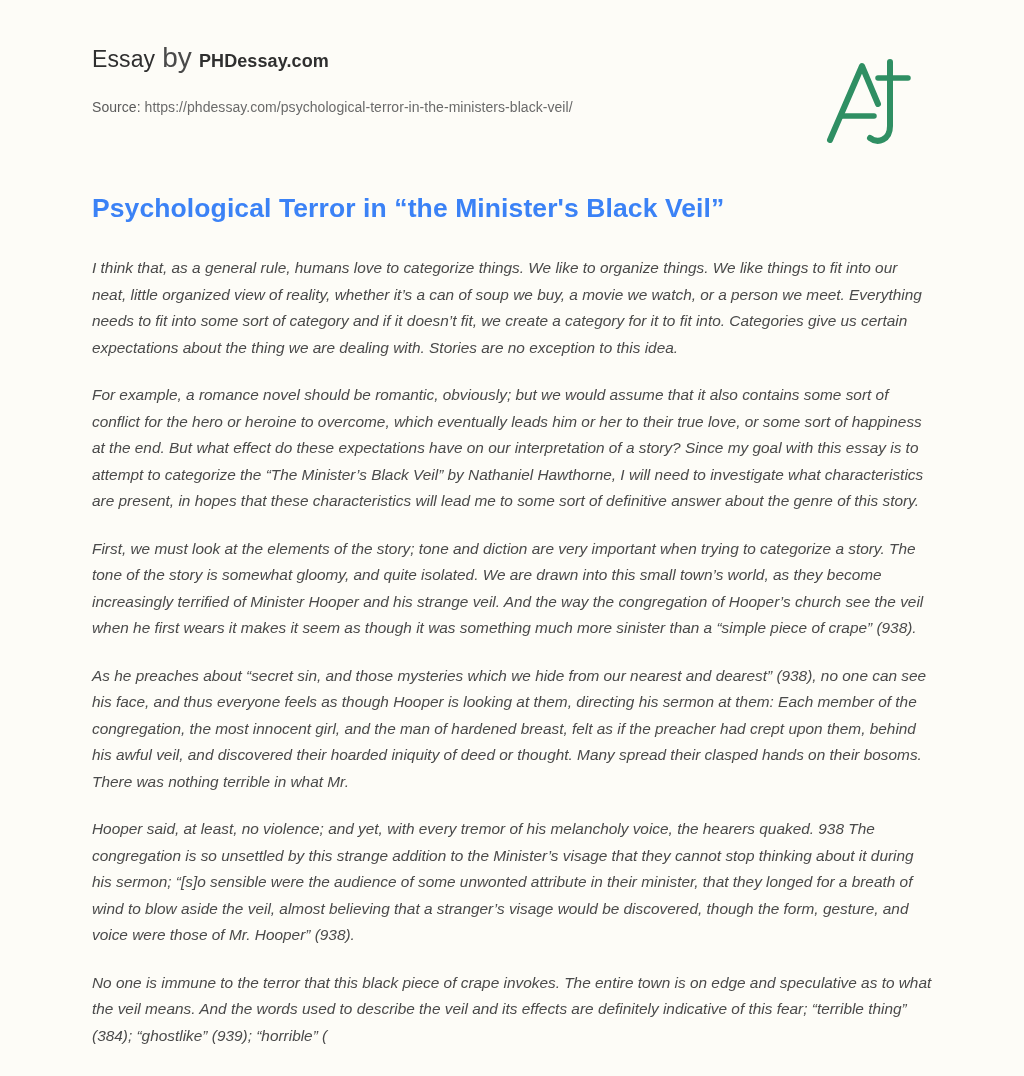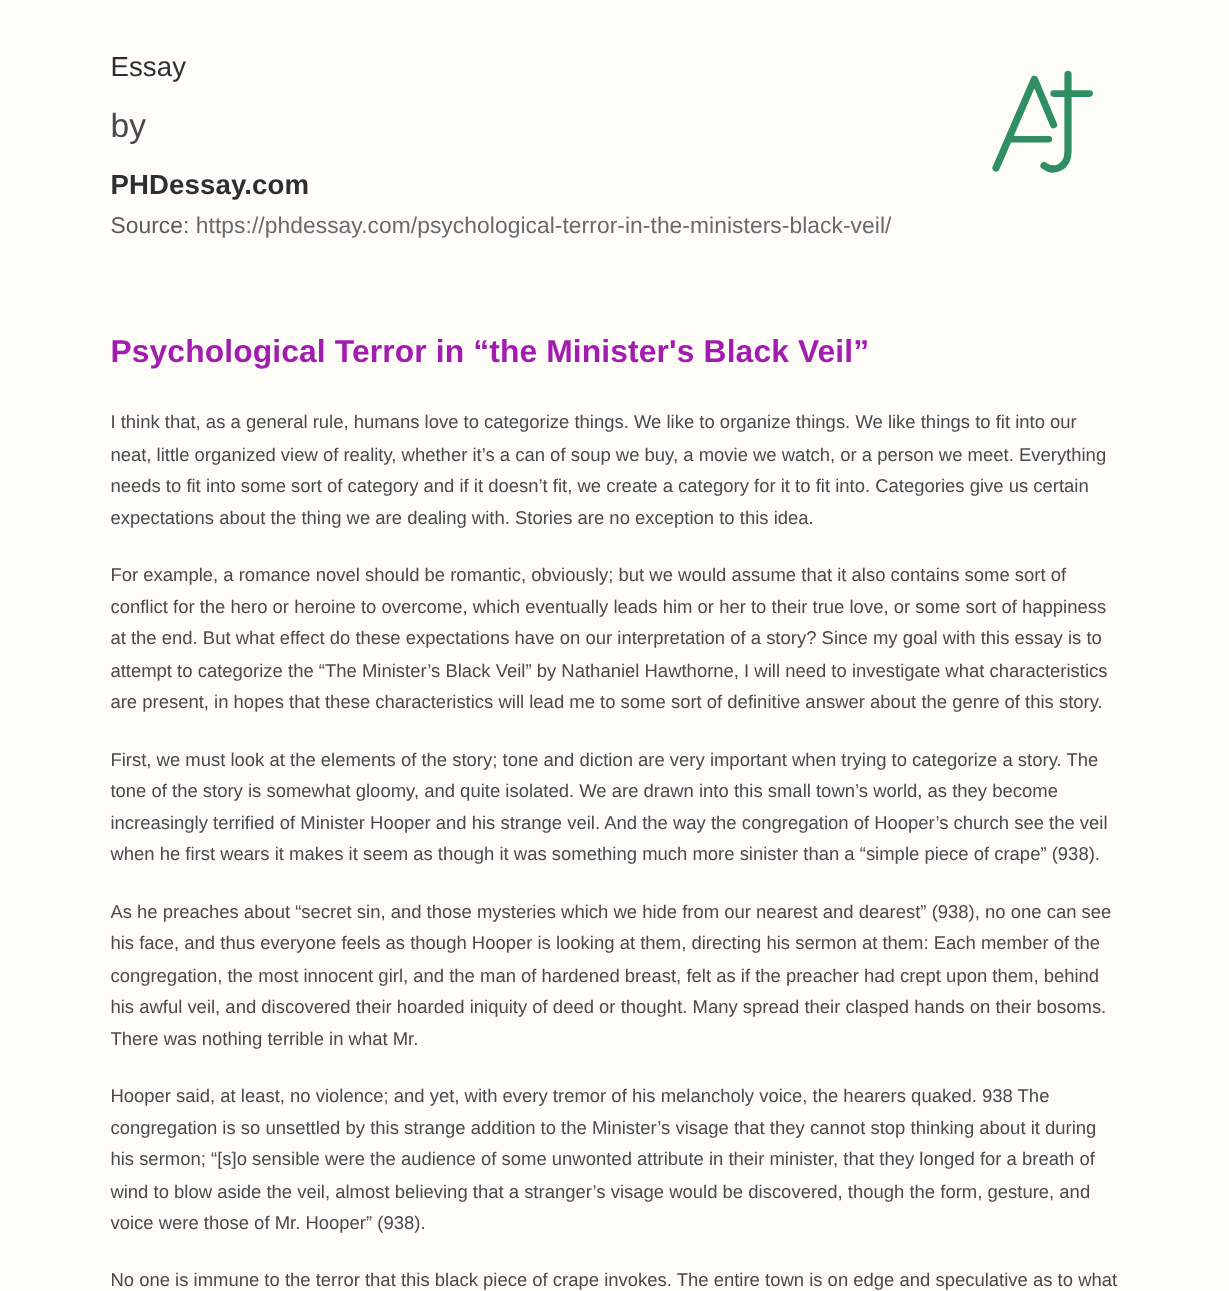--- a/index.html
+++ b/index.html
@@ -18,41 +18,40 @@
     width: 1024px;
     min-height: 1076px;
     box-sizing: border-box;
     padding: 42px 92px 20px 92px;
     position: relative;
     background: #fdfcf7;
   }
   .brand-row {
     display: flex;
     align-items: baseline;
-    gap: 20px;
+    gap: 7px;
     font-size: 22px;
     letter-spacing: 0.1px;
-    flex-direction: column;
   }
   .brand-essay {
     color: #2f2f2f;
     font-size: 23px;
   }
   .brand-by {
     color: #4a4a4a;
     font-size: 28px;
   }
   .brand-site {
     color: #2f2f2f;
-    font-size: 23px;
+    font-size: 18px;
     font-weight: bold;
   }
   .source-row {
-    margin-top: 10px;
-    font-size: 19px;
+    margin-top: 25px;
+    font-size: 14px;
     color: #5b5b5b;
     letter-spacing: 0.05px;
   }
   .source-label {
     color: #5b5b5b;
   }
   .source-link {
     color: #6a6a6a;
     text-decoration: none;
   }
@@ -61,32 +60,33 @@
     top: 52px;
     right: 92px;
     width: 120px;
     height: 100px;
   }
   h1.title {
     margin: 76px 0 0 0;
     font-size: 26.5px;
     line-height: 1.3;
     font-weight: bold;
-    color: #a21caf;
+    color: #3b82f6;
     letter-spacing: 0.1px;
   }
   .body-copy {
     margin-top: 30px;
   }
   .body-copy p {
     margin: 0 0 21px 0;
     font-size: 15.4px;
     line-height: 1.72;
     color: #4a4a4a;
     text-align: left;
+    font-style: italic;
   }
 </style>
 </head>
 <body>
 
 <div class="page">
 
   <div class="brand-row">
     <span class="brand-essay">Essay</span>
     <span class="brand-by">by</span>

